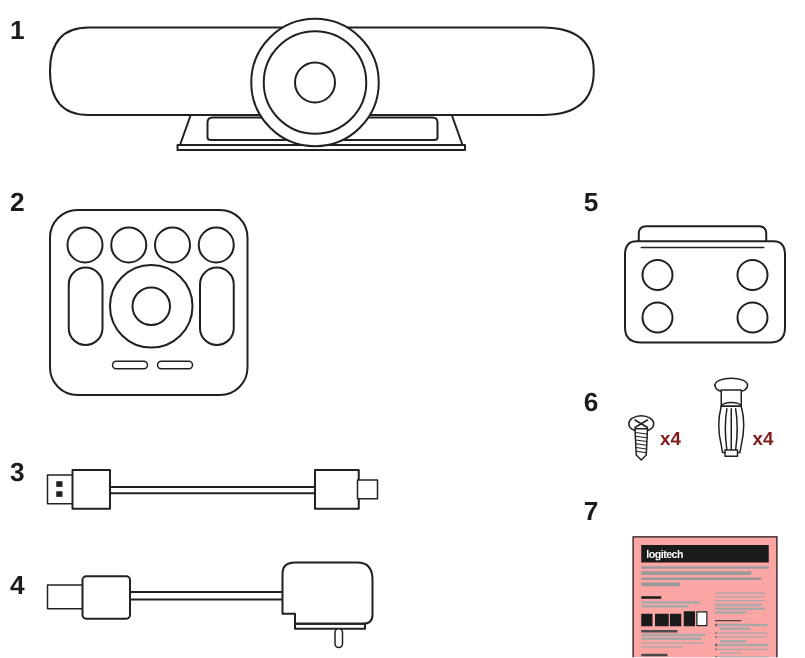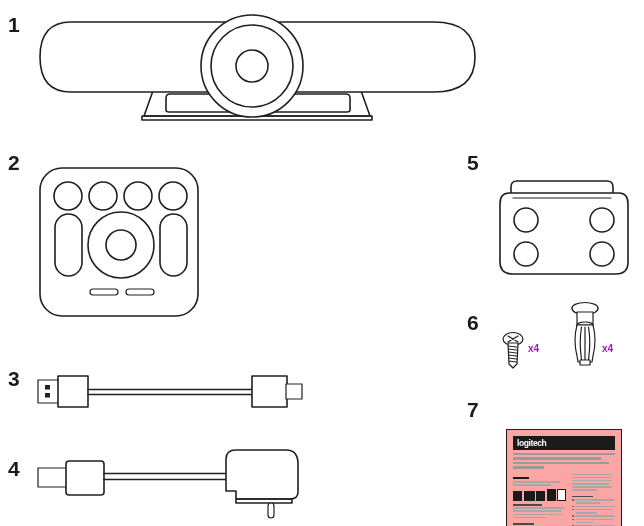--- a/index.html
+++ b/index.html
@@ -45,22 +45,22 @@
     stroke: #231f20;
     stroke-width: 1.2;
     stroke-linejoin: round;
     stroke-linecap: round;
   }
   .fillwhite { fill: #ffffff; }
   .qtylabel {
     position: absolute;
     font-family: "Liberation Sans", sans-serif;
     font-weight: bold;
-    font-size: 10px;
-    color: #a21caf;
+    font-size: 15px;
+    color: #7f1d1d;
     line-height: 1;
     user-select: none;
   }
   
   #doc-sheet {
     position: absolute;
     background: #fca5a5;
     border: 1.6px solid #231f20;
     box-sizing: border-box;
     overflow: hidden;

